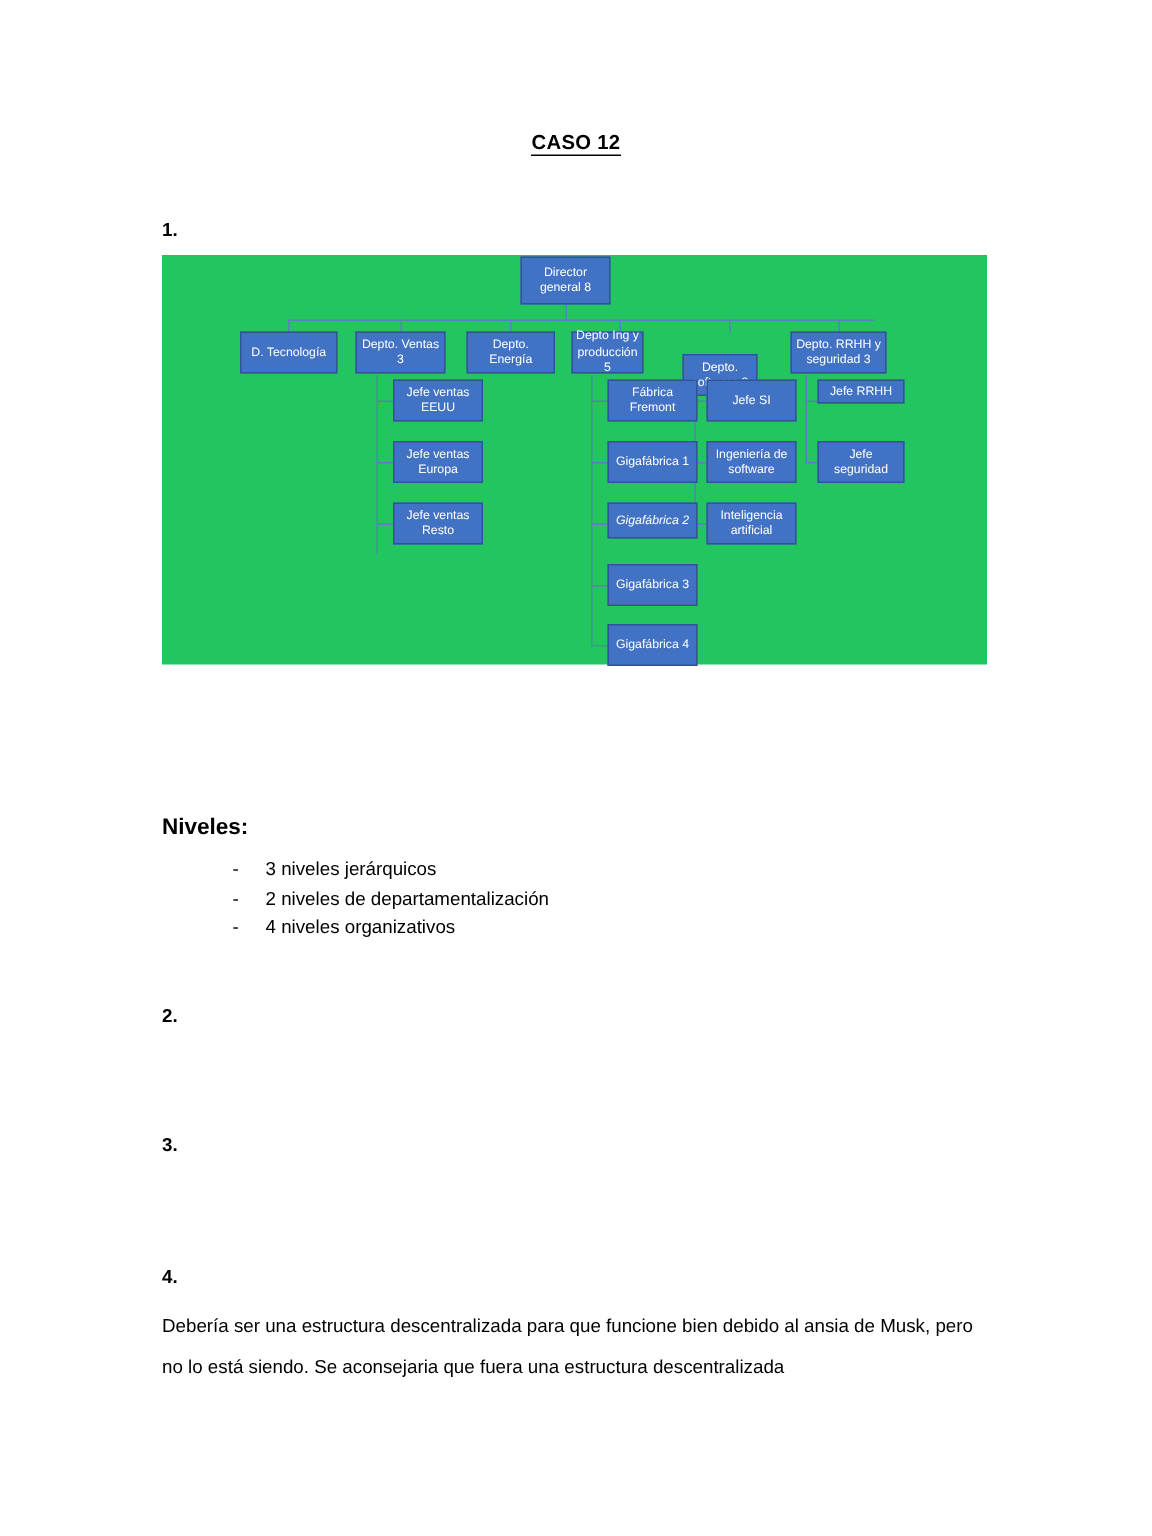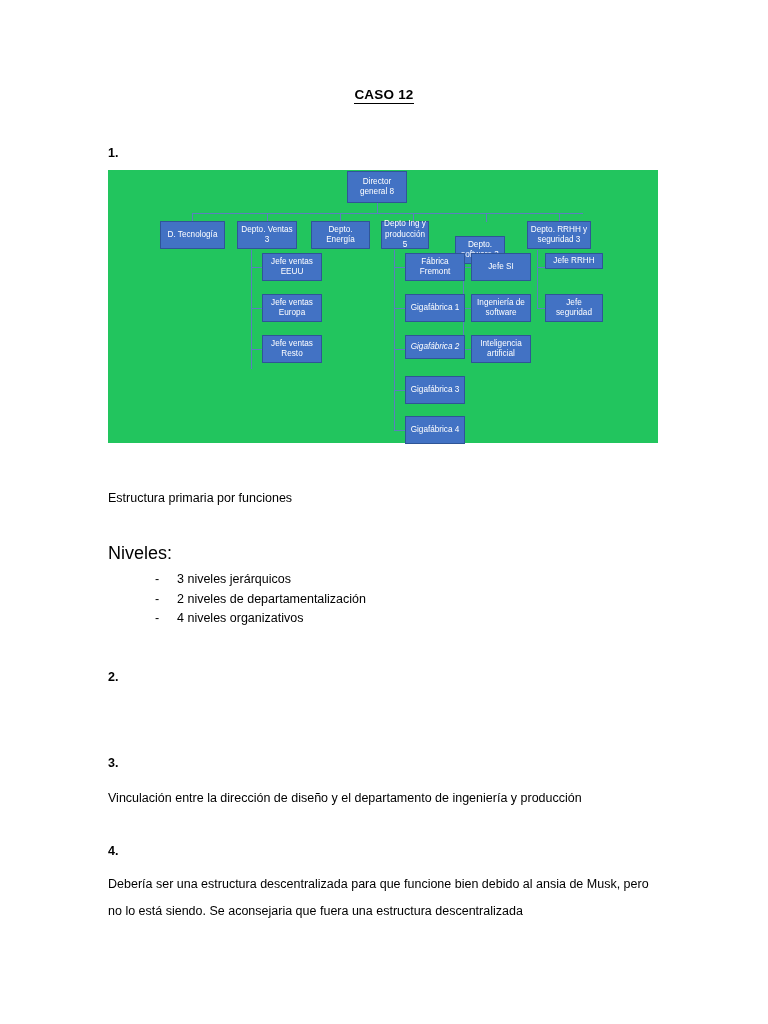--- a/index.html
+++ b/index.html
@@ -56,21 +56,22 @@
   .para.wrap {
     white-space: normal;
     width: 552px;
   }
 
   
   .niveles-label {
     position: absolute;
     left: 108px;
     top: 543px;
-    font-size: 18px;
+    font-size: 15px;
+    font-weight: bold;
   }
   .bullets {
     position: absolute;
     left: 155px;
     top: 572px;
     font-size: 12.5px;
   }
   .bullets .row {
     display: flex;
     align-items: baseline;
@@ -225,21 +226,20 @@
       <div class="node" style="left:437px; top:83px; width:58px; height:16px;">
         <span>Jefe RRHH</span>
       </div>
       <div class="node" style="left:437px; top:124px; width:58px; height:28px;">
         <span>Jefe seguridad</span>
       </div>
 
     </div>
   </div>
 
-  <div class="para" style="top:485px;">Estructura primaria por funciones</div>
 
   <div class="niveles-label">Niveles:</div>
 
   <div class="bullets">
     <div class="row">
       <span class="dash">-</span>
       <span>3 niveles jerárquicos</span>
     </div>
     <div class="row">
       <span class="dash">-</span>
@@ -247,18 +247,17 @@
     </div>
     <div class="row">
       <span class="dash">-</span>
       <span>4 niveles organizativos</span>
     </div>
   </div>
 
   <div class="num-head" style="top:670px;">2.</div>
 
   <div class="num-head" style="top:756px;">3.</div>
-  <div class="para" style="top:785px;">Vinculación entre la dirección de diseño y el departamento de ingeniería y producción</div>
 
   <div class="num-head" style="top:844px;">4.</div>
   <div class="para wrap" style="top:871px;">Debería ser una estructura descentralizada para que funcione bien debido al ansia de Musk, pero no lo está siendo. Se aconsejaria que fuera una estructura descentralizada</div>
 
 </div>
 
 </body></html>

